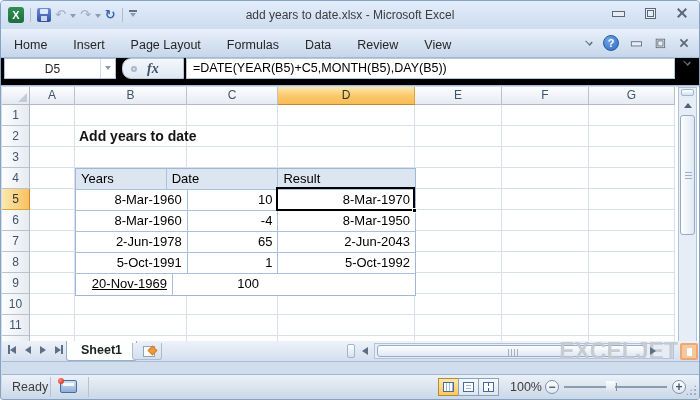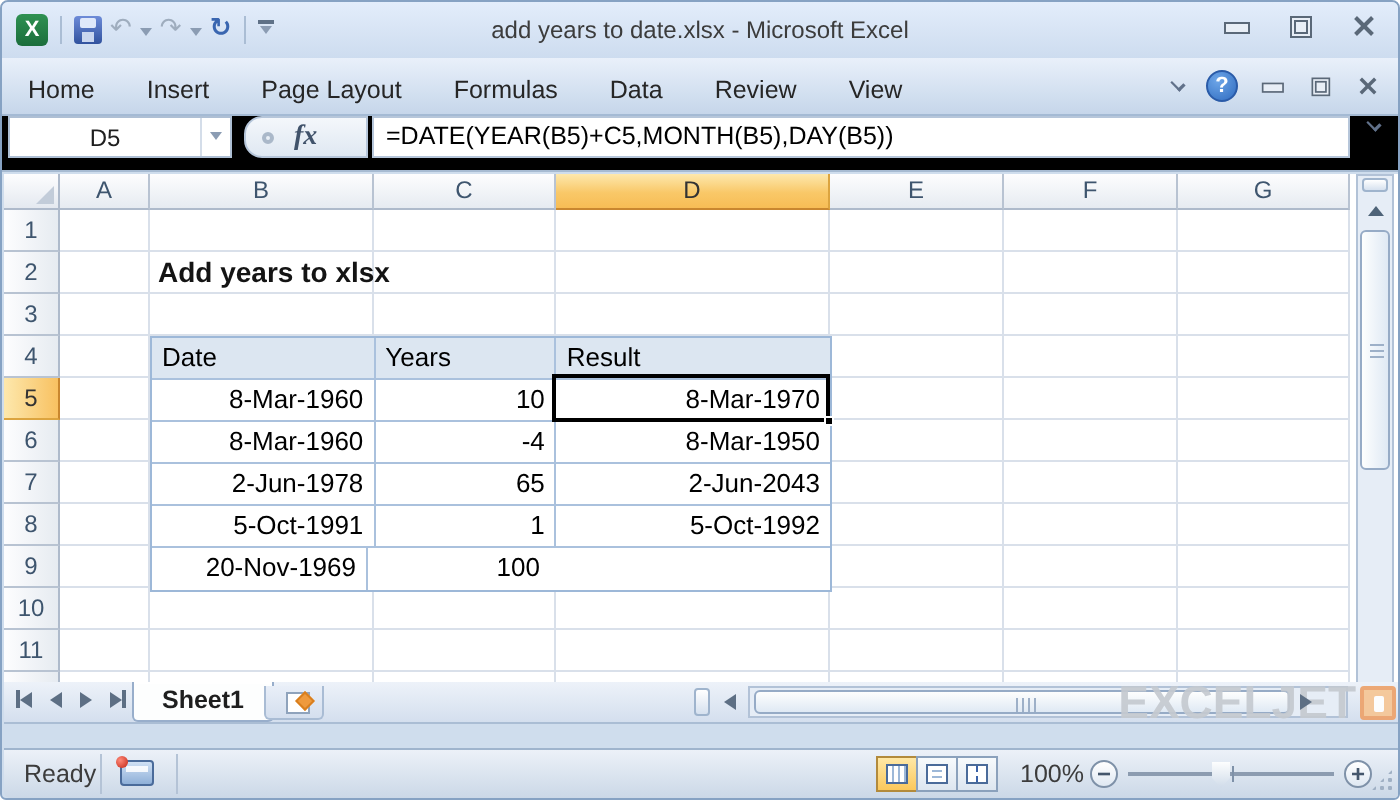--- a/index.html
+++ b/index.html
@@ -266,25 +266,25 @@
         <div class="rowh">12</div>
       </div>
     <div class="cells" id="cells">
         <div class="vline" style="left: 644px;"></div>
         <div class="vline" style="left: 558px;"></div>
         <div class="vline" style="left: 471px;"></div>
         <div class="vline" style="left: 384px;"></div>
         <div class="vline" style="left: 247px;"></div>
         <div class="vline" style="left: 156px;"></div>
         <div class="vline" style="left: 44px;"></div>
-      <div class="sheet-title">Add years to xlsx</div>
+      <div class="sheet-title">Add years to date</div>
       <div class="sheet-table" id="sheet-table">
           <div class="trow head">
+            <div class="tcell" style="width: 91px;">Years</div>
             <div class="tcell" style="width: 112px;">Date</div>
-            <div class="tcell" style="width: 91px;">Years</div>
             <div class="tcell" style="width: 137px;">Result</div>
           </div>
           <div class="trow">
             <div class="tcell num" style="width: 112px;">8-Mar-1960</div>
             <div class="tcell num" style="width: 91px;">10</div>
             <div class="tcell num" style="width: 137px;">8-Mar-1970</div>
           </div>
           <div class="trow">
             <div class="tcell num" style="width: 112px;">8-Mar-1960</div>
             <div class="tcell num" style="width: 91px;">-4</div>
@@ -294,21 +294,21 @@
             <div class="tcell num" style="width: 112px;">2-Jun-1978</div>
             <div class="tcell num" style="width: 91px;">65</div>
             <div class="tcell num" style="width: 137px;">2-Jun-2043</div>
           </div>
           <div class="trow">
             <div class="tcell num" style="width: 112px;">5-Oct-1991</div>
             <div class="tcell num" style="width: 91px;">1</div>
             <div class="tcell num" style="width: 137px;">5-Oct-1992</div>
           </div>
           <div class="trow">
-            <div class="tcell num" style="width: 108px;">20-Nov-1969</div>
+            <div class="tcell num" style="width: 97px; text-decoration: underline;">20-Nov-1969</div>
             <div class="tcell num" style="width: 91px;">100</div>
           </div>
         </div>
       <div class="sel-cell">
           <div class="fill-handle"></div>
         </div>
     </div>
     <div class="vscroll">
       <div class="vs-split"></div>
       <div class="vs-btn" style="top:9px">

